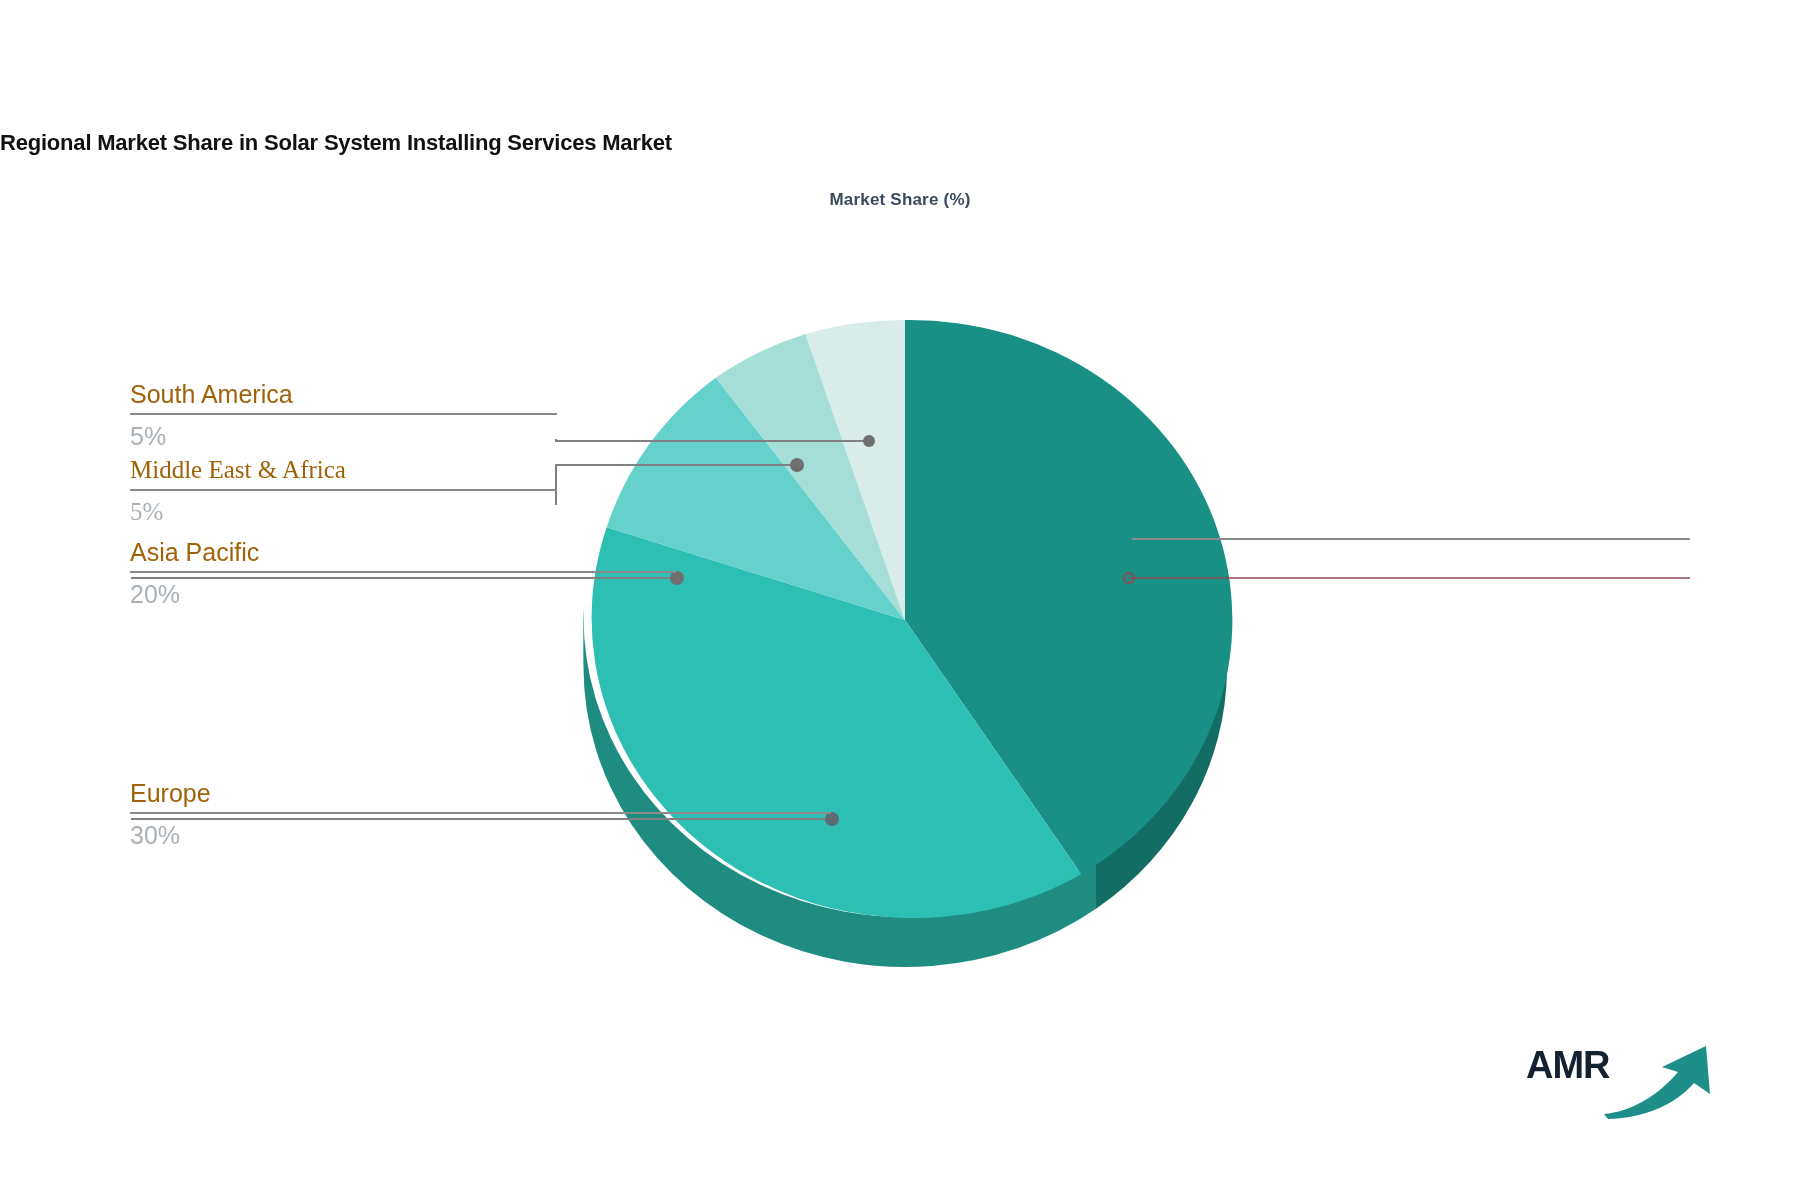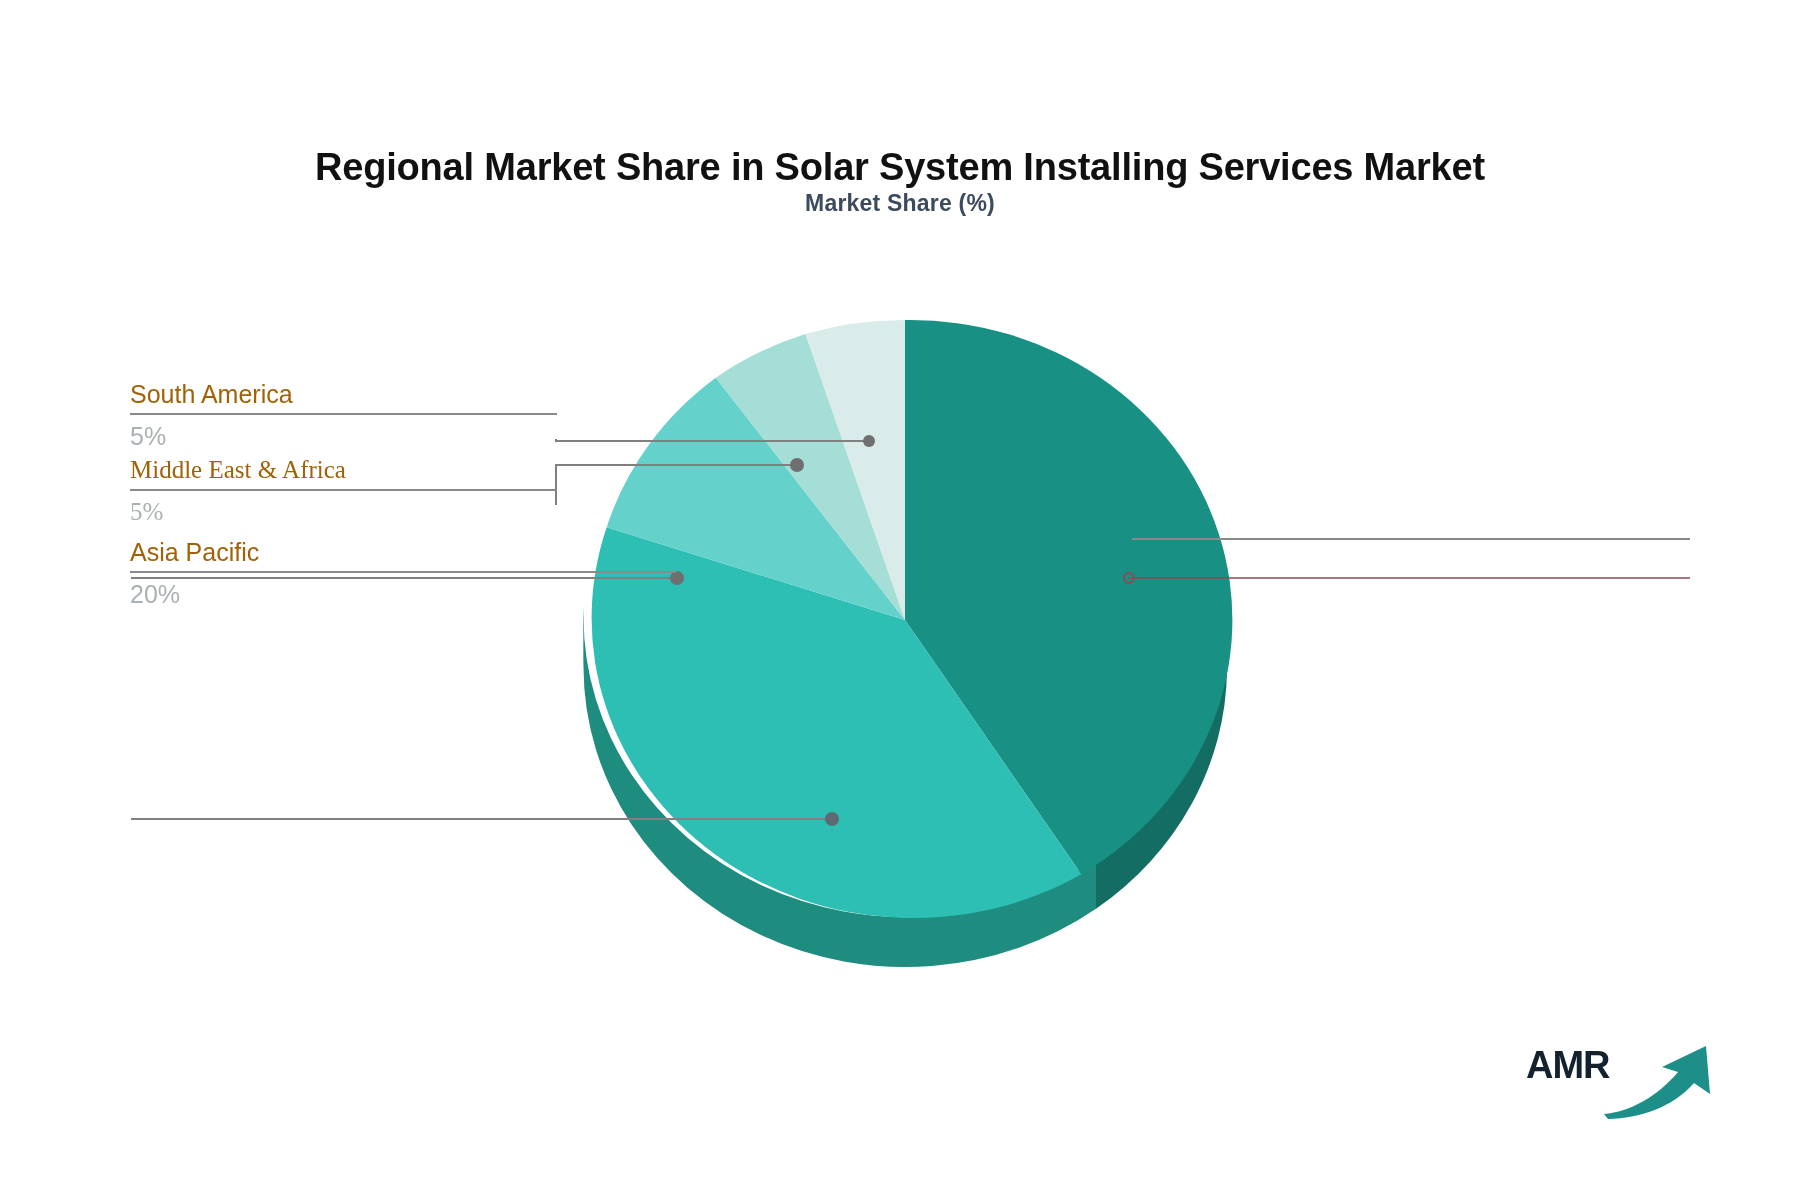--- a/index.html
+++ b/index.html
@@ -6,30 +6,28 @@
   body{
     width:1800px;height:1196px;position:relative;overflow:hidden;
     font-family:"Liberation Sans","DejaVu Sans",sans-serif;
     background:#ffffff;
   }
   .canvas{position:absolute;inset:0;}
 
   
   #chart-title{
     position:absolute;left:0;right:0;top:130px;
-    text-align:center;
-    font-size:38px;font-weight:bold;color:#111111;
+    font-size:22px;font-weight:bold;color:#111111;
     letter-spacing:-0.2px;
     white-space:nowrap;
-    margin-top:16px;
   }
   #chart-subtitle{
     position:absolute;left:0;right:0;top:190px;
     text-align:center;
-    font-size:23px;font-weight:bold;color:#3c4a5e;
+    font-size:17px;font-weight:bold;color:#3c4a5e;
     letter-spacing:0.2px;
   }
 
   
   #pie-svg{position:absolute;left:0;top:0;width:1800px;height:1196px;}
 
   
   .callout{position:absolute;}
   .callout .cl-name{
     font-size:25px;color:#a16207;line-height:1.15;
@@ -137,20 +135,25 @@
     <div class="cl-rule"></div>
     <div class="cl-value">5%</div>
   </div>
 
   <div class="callout left" style="left:130px;top:538px;width:546px;">
     <div class="cl-name">Asia Pacific</div>
     <div class="cl-rule"></div>
     <div class="cl-value">20%</div>
   </div>
 
+  <div class="callout left" style="left:130px;top:779px;width:701px;">
+    <div class="cl-name">Europe</div>
+    <div class="cl-rule"></div>
+    <div class="cl-value">30%</div>
+  </div>
 
   <div class="callout right" style="left:1132px;top:538px;width:558px;">
     <div class="cl-rule"></div>
   </div>
 
   <div id="amr-logo">
     <div class="amr-text">AMR</div>
     <svg width="120" height="80" viewBox="0 0 120 80">
       <path fill="#1d8f88" d="M 2 74
                C 28 72 56 56 76 32

